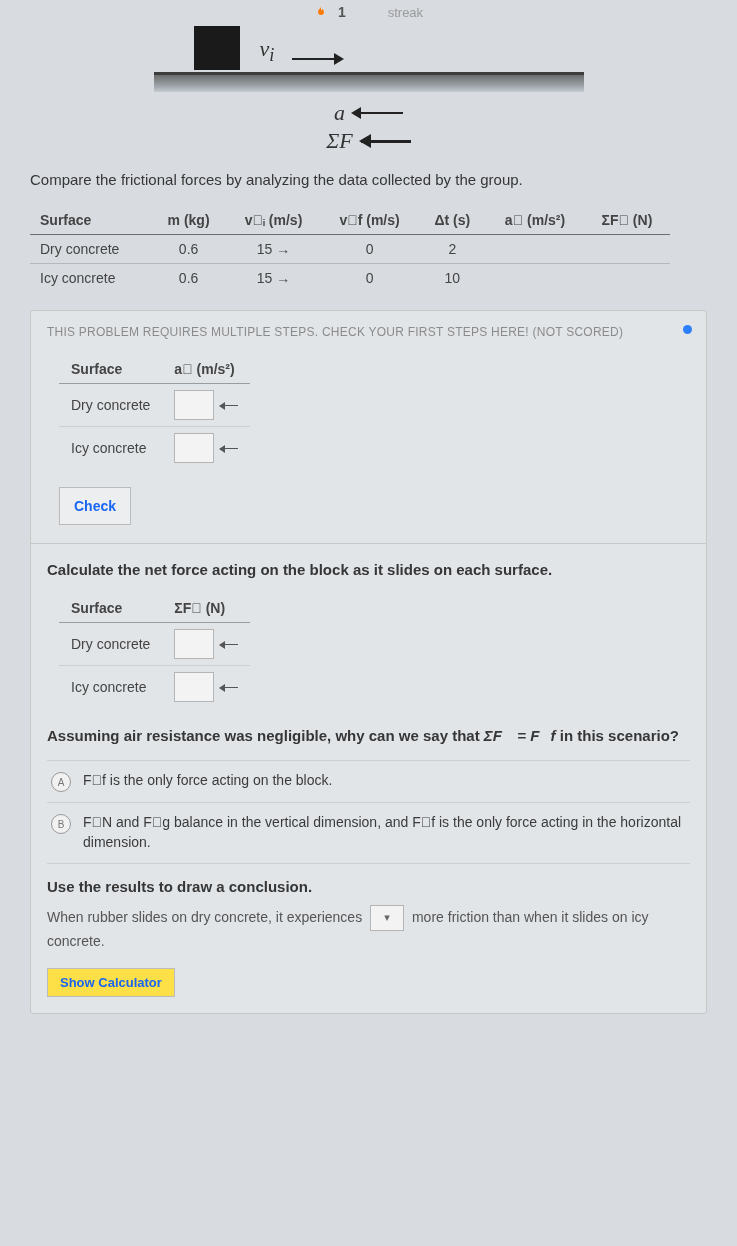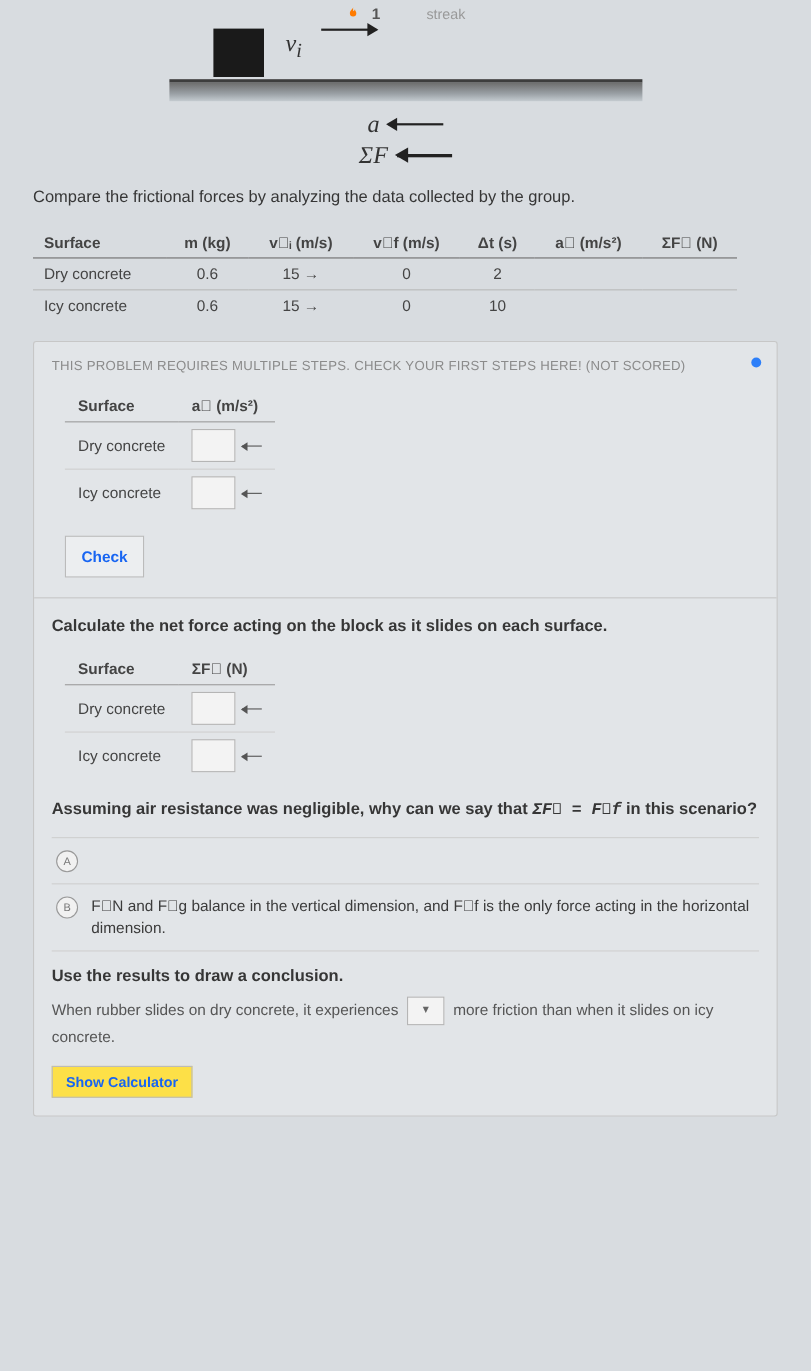--- a/index.html
+++ b/index.html
@@ -24,21 +24,21 @@
   }
   .topbar .streak-icon {
     display:inline-block;width:14px;height:14px;
   }
   .streak-word { color:#999; font-size:13px;margin-left:32px; }
   .diagram-wrap {
     margin: 4px auto 16px auto;
     width: 430px;
   }
   .diagram-block-row{
-    display:flex;gap:12px;
+    display:flex;align-items:flex-end;gap:12px;
     padding-left:40px;
   }
   .blackbox{
     width:46px;height:44px;background:#1a1a1a;
   }
   .vi-label{
     font-family:"Times New Roman",serif;
     font-style:italic;font-size:22px;
     margin-left:8px;margin-bottom:4px;
   }
@@ -252,25 +252,26 @@
           <td><input class="inp" type="text" style=""><span class="tiny-arrow-left"></span></td>
         </tr>
         <tr>
           <td>Icy concrete</td>
           <td><input class="inp" type="text" style=""><span class="tiny-arrow-left"></span></td>
         </tr>
       </tbody>
     </table>
 
     <p class="sub-prompt" style="margin-top:18px;">
-      <span>Assuming air resistance was negligible, why can we say that </span><span style="font-family:Liberation Mono, monospace;font-style:italic;">ΣF⃗ = F⃗f</span><span> in this scenario?</span>
+      <span>Assuming air resistance was negligible, why can we say that </span><span style="font-family:Liberation Sans, sans-serif;font-style:italic;">ΣF⃗ = F⃗f</span><span> in this scenario?</span>
     </p>
 
     <div class="radio-row">
       <div class="radio-circ">A</div>
+      <div class="radio-text">F⃗f is the only force acting on the block.</div>
     </div>
     <div class="radio-row">
       <div class="radio-circ">B</div>
       <div class="radio-text">F⃗N and F⃗g balance in the vertical dimension, and F⃗f is the only force acting in the horizontal dimension.</div>
     </div>
 
     <p class="conc-label">Use the results to draw a conclusion.</p>
     <p class="conc-sent">
       <span>When rubber slides on dry concrete, it experiences</span>
       <span class="inline-select">

